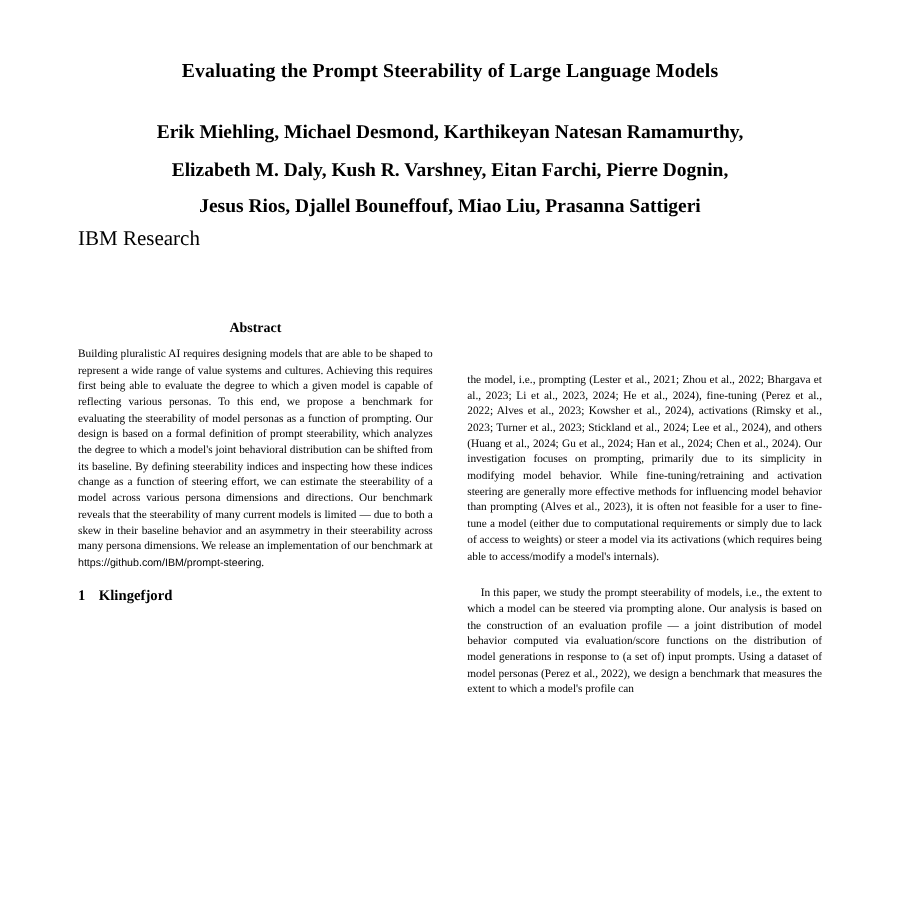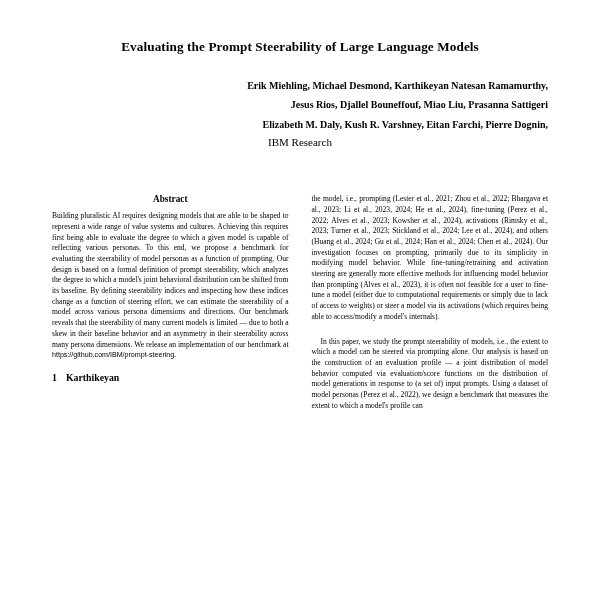--- a/index.html
+++ b/index.html
@@ -24,29 +24,29 @@
   }
   .title {
     font-size: 13.2px;
     font-weight: bold;
     text-align: center;
     line-height: 1.3;
     margin: 0 0 22px 0;
     letter-spacing: 0.1px;
   }
   .authors {
-    font-size: 10px;
+    font-size: 13px;
     font-weight: bold;
-    text-align: right;
+    text-align: center;
     line-height: 1.72;
     margin: 0 0 2px 0;
   }
   .affiliation {
-    font-size: 11px;
-    text-align: center;
+    font-size: 14px;
+    text-align: left;
     margin: 2px 0 0 0;
     line-height: 1.4;
   }
   .columns {
     margin-top: 44px;
     display: flex;
     gap: 23px;
   }
   .col {
     width: 238px;
@@ -78,45 +78,45 @@
     margin: 11px 0 6px 0;
     display: flex;
     gap: 9px;
   }
   .numbered-head .num { display: inline-block; }
   .url {
     font-family: Liberation Sans, sans-serif;
     font-size: 7.1px;
     word-break: break-all;
   }
-  .col-right p.body:first-child { text-indent: 0; }
+  .col-right p.body:first-child { text-indent: 0; margin-top: 34px; }
 </style>
 </head>
 <body>
 
 <div class="page">
 
   <h1 class="title">Evaluating the Prompt Steerability of Large Language Models</h1>
 
   <div>
     <div class="authors">Erik Miehling, Michael Desmond, Karthikeyan Natesan Ramamurthy,</div>
+    <div class="authors">Elizabeth M. Daly, Kush R. Varshney, Eitan Farchi, Pierre Dognin,</div>
     <div class="authors">Jesus Rios, Djallel Bouneffouf, Miao Liu, Prasanna Sattigeri</div>
-    <div class="authors">Elizabeth M. Daly, Kush R. Varshney, Eitan Farchi, Pierre Dognin,</div>
   </div>
   <div class="affiliation">IBM Research</div>
 
   <div class="columns">
 
     <div class="col col-left">
       <div class="section-head">Abstract</div>
       <p class="body"><span>Building pluralistic AI requires designing models that are able to be shaped to represent a wide range of value systems and cultures. Achieving this requires first being able to evaluate the degree to which a given model is capable of reflecting various personas. To this end, we propose a benchmark for evaluating the steerability of model personas as a function of prompting. Our design is based on a formal definition of prompt steerability, which analyzes the degree to which a model's joint behavioral distribution can be shifted from its baseline. By defining steerability indices and inspecting how these indices change as a function of steering effort, we can estimate the steerability of a model across various persona dimensions and directions. Our benchmark reveals that the steerability of many current models is limited — due to both a skew in their baseline behavior and an asymmetry in their steerability across many persona dimensions. We release an implementation of our benchmark at</span> <span class="url">https://github.com/IBM/prompt-steering</span><span>.</span></p>
 
       <div class="numbered-head">
         <span class="num">1</span>
-        <span>Karthikeyan</span>
+        <span>Klingefjord</span>
       </div>
     </div>
 
     <div class="col col-right">
       <p class="body">the model, i.e., prompting (Lester et al., 2021; Zhou et al., 2022; Bhargava et al., 2023; Li et al., 2023, 2024; He et al., 2024), fine-tuning (Perez et al., 2022; Alves et al., 2023; Kowsher et al., 2024), activations (Rimsky et al., 2023; Turner et al., 2023; Stickland et al., 2024; Lee et al., 2024), and others (Huang et al., 2024; Gu et al., 2024; Han et al., 2024; Chen et al., 2024). Our investigation focuses on prompting, primarily due to its simplicity in modifying model behavior. While fine-tuning/retraining and activation steering are generally more effective methods for influencing model behavior than prompting (Alves et al., 2023), it is often not feasible for a user to fine-tune a model (either due to computational requirements or simply due to lack of access to weights) or steer a model via its activations (which requires being able to access/modify a model's internals).</p>
       <p class="body indent">In this paper, we study the prompt steerability of models, i.e., the extent to which a model can be steered via prompting alone. Our analysis is based on the construction of an evaluation profile — a joint distribution of model behavior computed via evaluation/score functions on the distribution of model generations in response to (a set of) input prompts. Using a dataset of model personas (Perez et al., 2022), we design a benchmark that measures the extent to which a model's profile can</p>
     </div>
 
   </div>
 </div>

